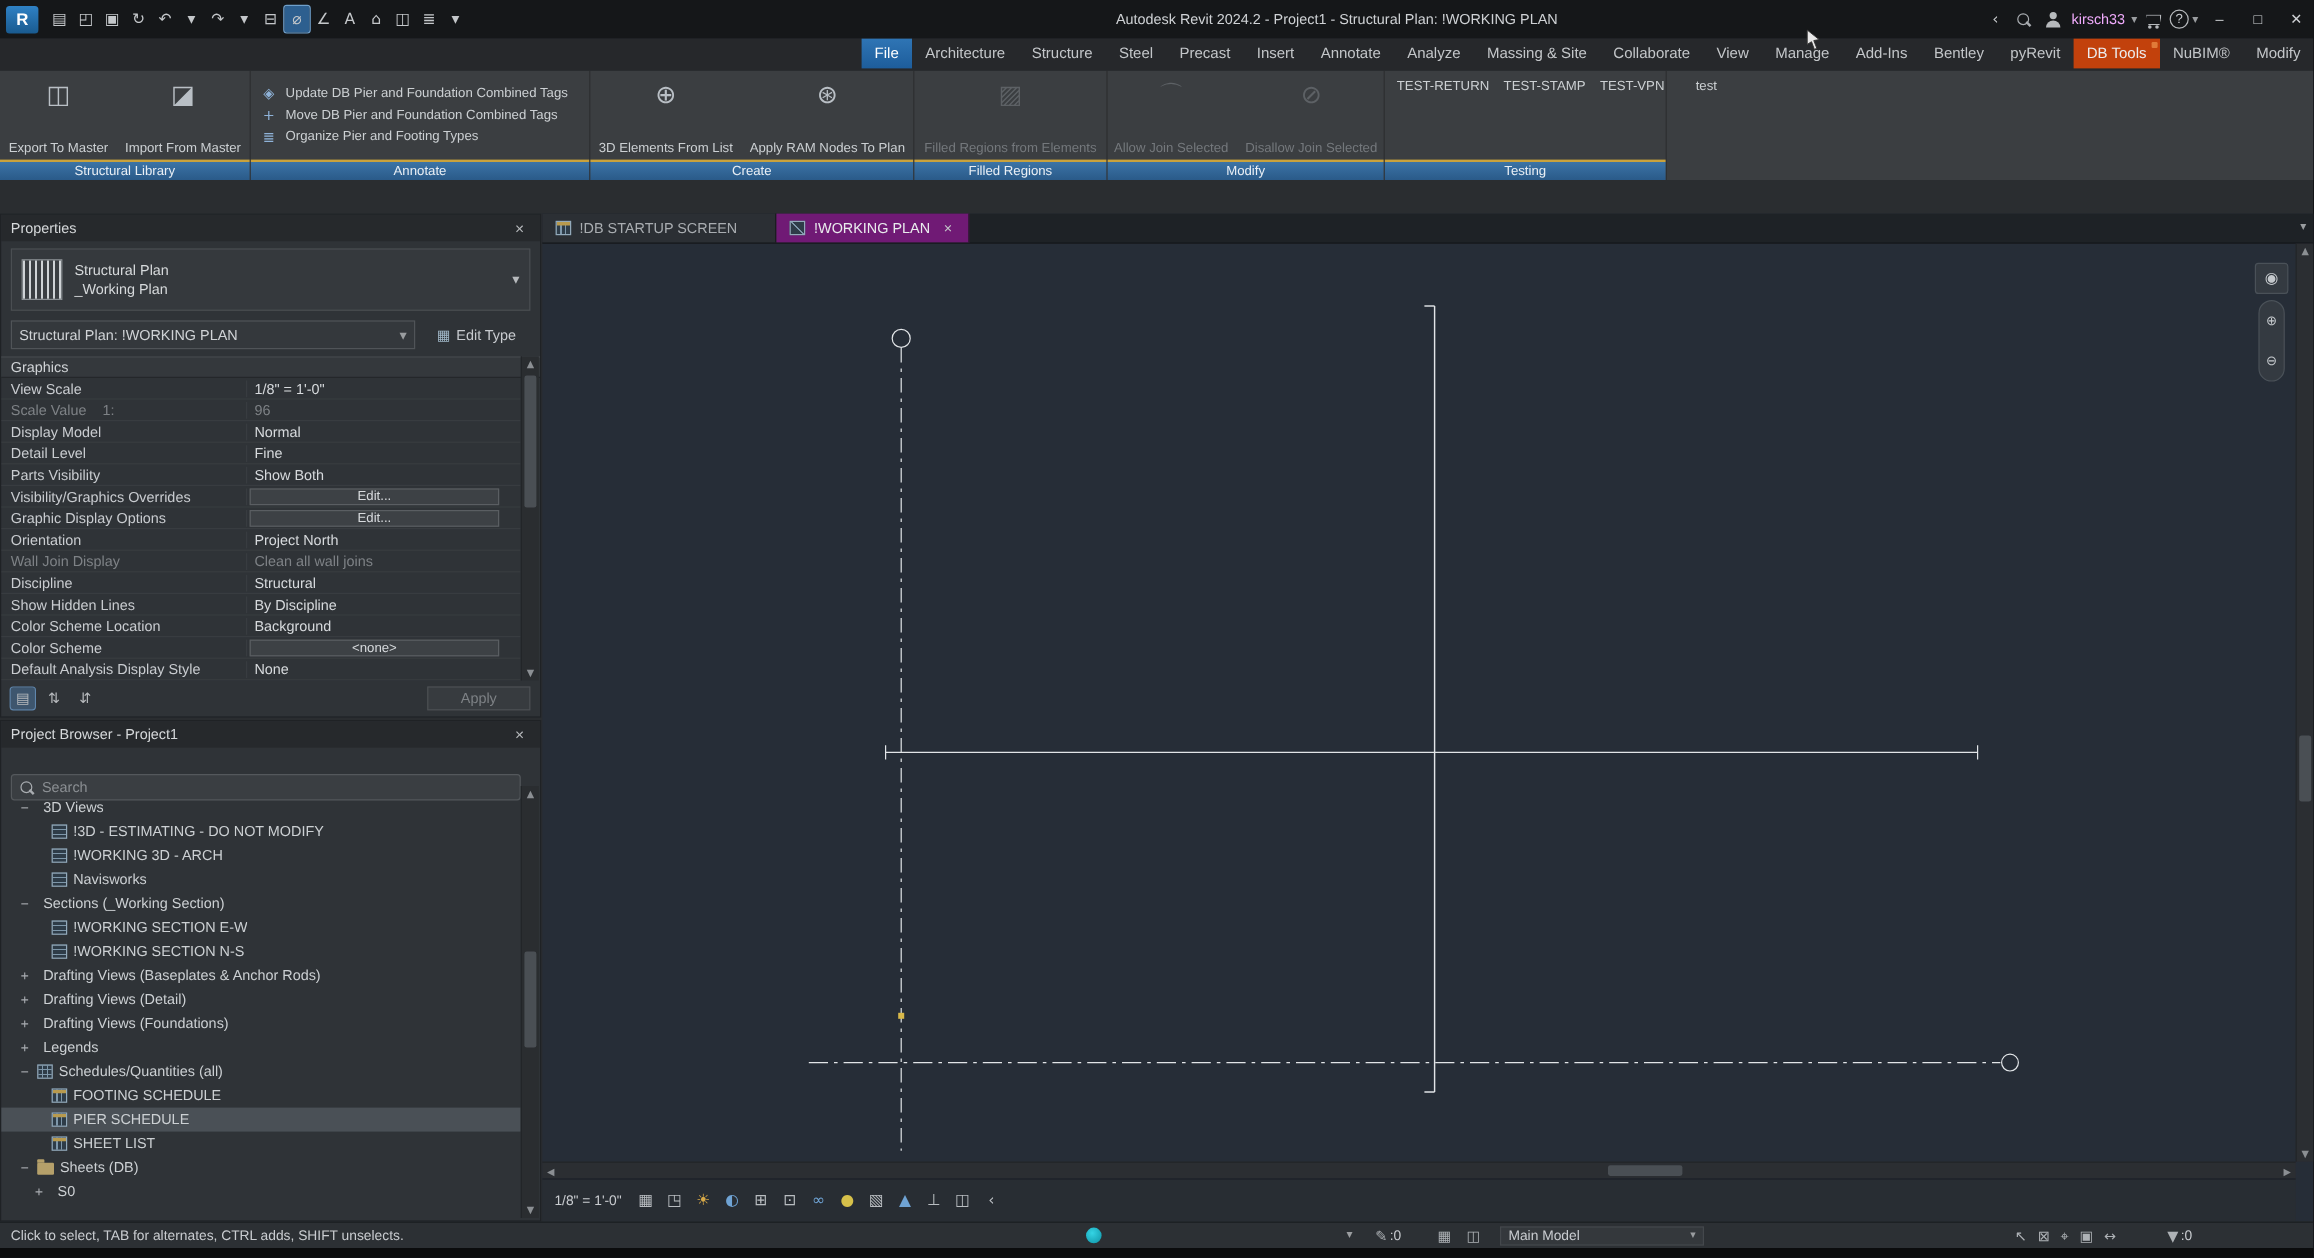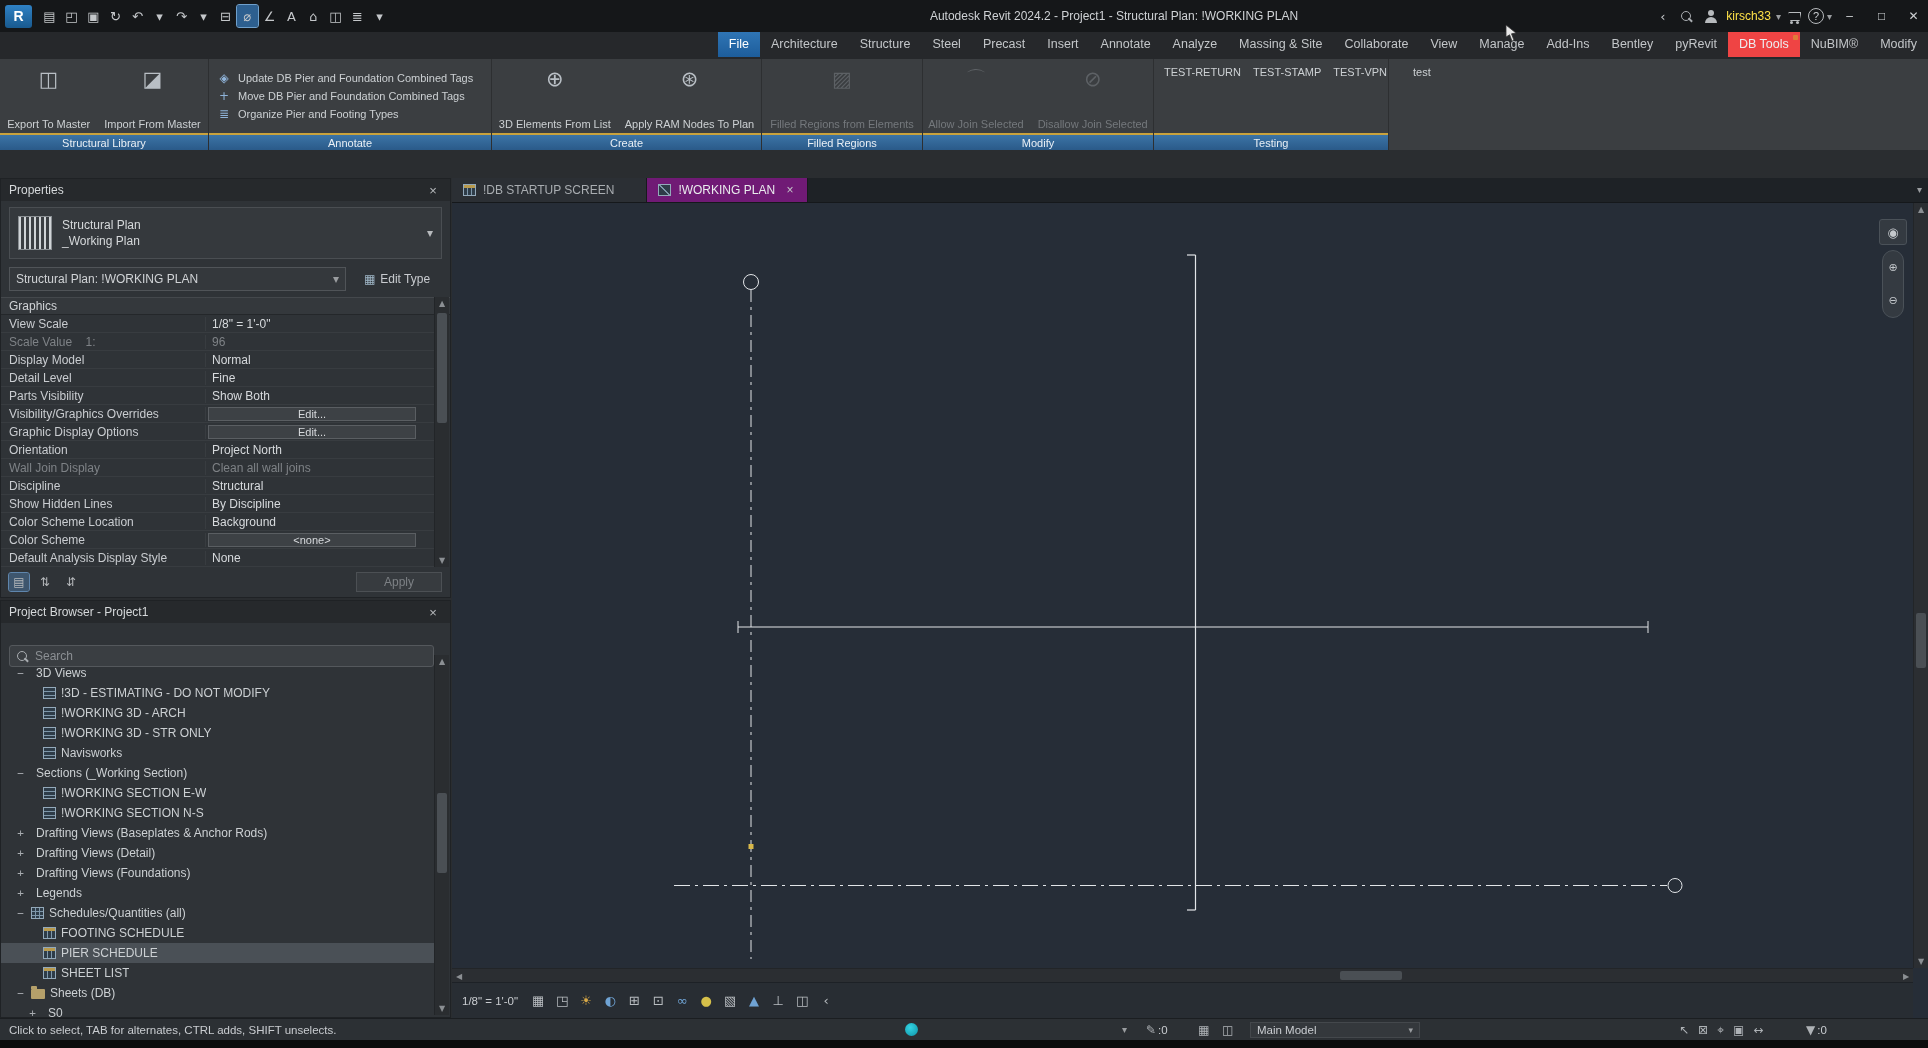--- a/index.html
+++ b/index.html
@@ -11,41 +11,41 @@
   
   .titlebar{position:absolute;top:0;left:0;right:0;height:32px;background:#151719;display:flex;align-items:center;z-index:30;}
   .logo{width:27px;height:23px;margin:0 7px 0 5px;border-radius:3px;background:linear-gradient(#2f81c4,#195a8f);
         color:#fff;font-weight:bold;font-size:14px;display:flex;align-items:center;justify-content:center;}
   .qat{display:flex;align-items:center;gap:1px;z-index:2;}
   .qicon{min-width:21px;height:22px;padding:0 2px;display:flex;align-items:center;justify-content:center;
          font-size:13px;color:#c4c7ca;border-radius:2px;font-family:"DejaVu Sans",sans-serif;}
   .qicon.toggled{background:#2d5f8f;outline:1px solid #6fa0cc;}
   .tb-title{position:absolute;left:0;right:0;padding-left:300px;text-align:center;font-size:12px;color:#cfd2d5;pointer-events:none;}
   .tb-right{position:absolute;right:0;top:0;height:32px;display:flex;align-items:center;gap:3px;z-index:2;}
-  .tb-user{font-size:12px;color:#fde047;padding:0 2px;}
+  .tb-user{font-size:12px;color:#f0abfc;padding:0 2px;}
   .tb-caret{color:#9a9da0;font-size:10px;}
   .circle-q{width:16px;height:16px;border:1px solid #b7babd;border-radius:50%;color:#c9ccd0;
             display:flex;align-items:center;justify-content:center;font-size:11px;}
   .mag{position:relative;width:11px;height:11px;display:inline-block;}
   .mag::before{content:"";position:absolute;left:0;top:0;width:8px;height:8px;border:1.5px solid #a9adb1;border-radius:50%;}
   .mag::after{content:"";position:absolute;left:7px;top:8px;width:5px;height:1.5px;background:#a9adb1;transform:rotate(45deg);}
   .person{position:relative;width:13px;height:13px;display:inline-block;}
   .person::before{content:"";position:absolute;left:3.5px;top:0;width:6px;height:6px;border-radius:50%;background:#b7babd;}
   .person::after{content:"";position:absolute;left:0.5px;top:7px;width:12px;height:6px;border-radius:6px 6px 0 0;background:#b7babd;}
   .cart{position:relative;width:14px;height:10px;display:inline-block;margin-top:2px;}
   .cart::before{content:"";position:absolute;left:1px;top:0;width:11px;height:7px;background:transparent;border:1.5px solid #b7babd;
                 clip-path:polygon(0 0,100% 0,85% 100%,15% 100%);}
   .cart::after{content:"";position:absolute;left:3px;top:9px;width:3px;height:3px;border-radius:50%;background:#b7babd;box-shadow:6px 0 0 #b7babd;}
   .win-btn{width:29px;height:32px;display:flex;align-items:center;justify-content:center;font-size:12px;color:#cfd2d5;}
 
   
   .ribbon-tabs{position:absolute;top:32px;left:0;right:0;height:27px;background:#26282b;display:flex;align-items:flex-end;padding-left:6px;z-index:20;flex-direction:column;}
   .rtab{padding:5px 11px 6px;color:#c3c6c9;font-size:12.5px;white-space:nowrap;}
   .rtab.file{background:linear-gradient(#2f75b5,#1d5d9b);color:#fff;}
-  .rtab.active{background:#ef4444;color:#ecedef;position:relative;}
+  .rtab.active{background:#c2410c;color:#ecedef;position:relative;}
   .rtab.active::after{content:"";position:absolute;top:3px;right:2px;width:5px;height:5px;background:#e07b39;border-radius:1px;}
   .rtab-extra{display:flex;align-items:center;gap:2px;color:#b7babd;padding:0 4px 5px;font-size:11px;}
 
   
   .ribbon-body{position:absolute;top:59px;left:0;right:0;height:91px;background:#3b3e41;display:flex;z-index:20;}
   .panel{position:relative;height:91px;border-right:1px solid #2d2f31;display:flex;flex-direction:column;flex:0 0 auto;}
   .panel-content{flex:1;display:flex;align-items:stretch;justify-content:center;gap:2px;padding:3px 4px 1px;}
   .panel-title{height:17px;background:linear-gradient(#3c74a6,#2a5a89);border-top:2px solid #c9a23c;
                font-size:11px;color:#e9eff5;display:flex;align-items:center;justify-content:center;white-space:nowrap;}
   .big-btn{display:flex;flex-direction:column;align-items:center;justify-content:space-between;
@@ -518,25 +518,20 @@
           <span class="ticon i-view"></span>
           <span class="tlabel">!3D - ESTIMATING - DO NOT MODIFY</span>
         </div>
 
         <div class="tree-item lvl2">
           <span class="expander glyph"></span>
           <span class="ticon i-view"></span>
           <span class="tlabel">!WORKING 3D - ARCH</span>
         </div>
 
-        <div class="tree-item lvl2">
-          <span class="expander glyph"></span>
-          <span class="ticon i-view"></span>
-          <span class="tlabel">!WORKING 3D - STR ONLY</span>
-        </div>
 
         <div class="tree-item lvl2">
           <span class="expander glyph"></span>
           <span class="ticon i-view"></span>
           <span class="tlabel">Navisworks</span>
         </div>
 
         <div class="tree-item lvl1">
           <span class="expander glyph">−</span>
           <span class="ticon"></span>

